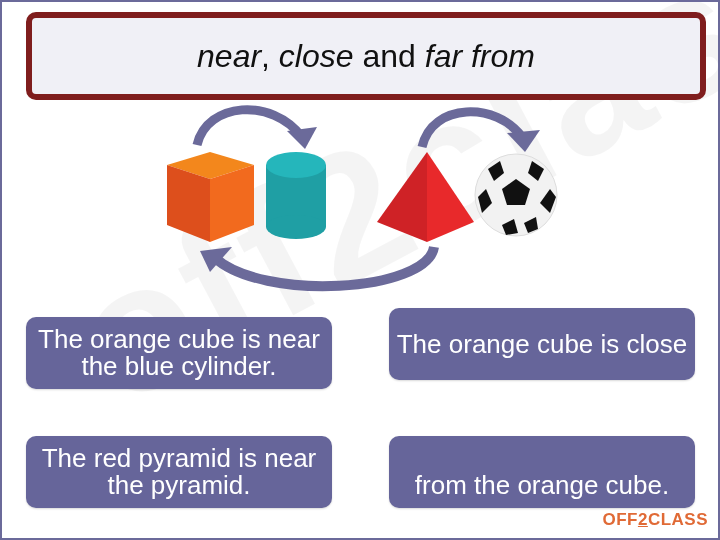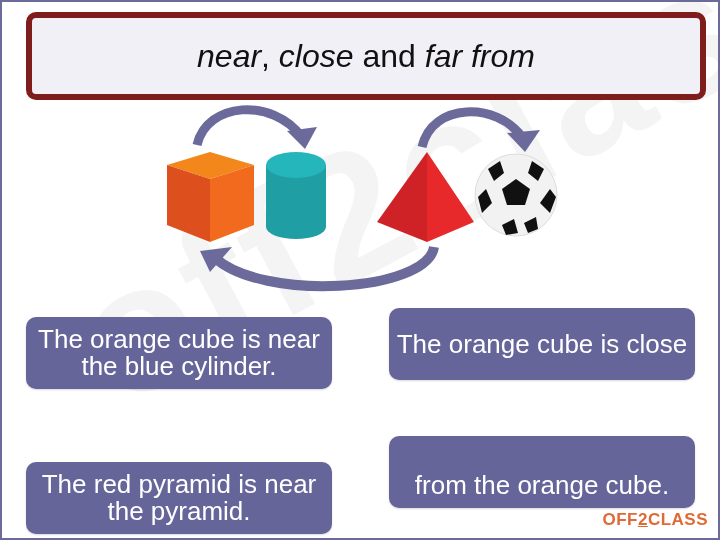--- a/index.html
+++ b/index.html
@@ -76,21 +76,21 @@
       <path d="M372,126 L384,120 L386,132 L376,136 Z" fill="#111"></path>
     </g>
   </svg>
 
   <div class="card" style="left:24px;top:315px;">
     <div><span>The orange cube is near</span><br><span>the blue cylinder.</span></div>
   </div>
   <div class="card" style="left:387px;top:306px;">
     <div><span>The orange cube is close</span><br></div>
   </div>
-  <div class="card" style="left:24px;top:434px;margin-top:26px;">
+  <div class="card" style="left:24px;top:434px;">
     <div><span>The red pyramid is near</span><br><span>the pyramid.</span></div>
   </div>
   <div class="card" style="left:387px;top:434px;">
     <div><br><span>from the orange cube.</span></div>
   </div>
 
   <div class="logo"><span>OFF</span><u>2</u><span>CLASS</span></div>
 </div>
 
 </body></html>

